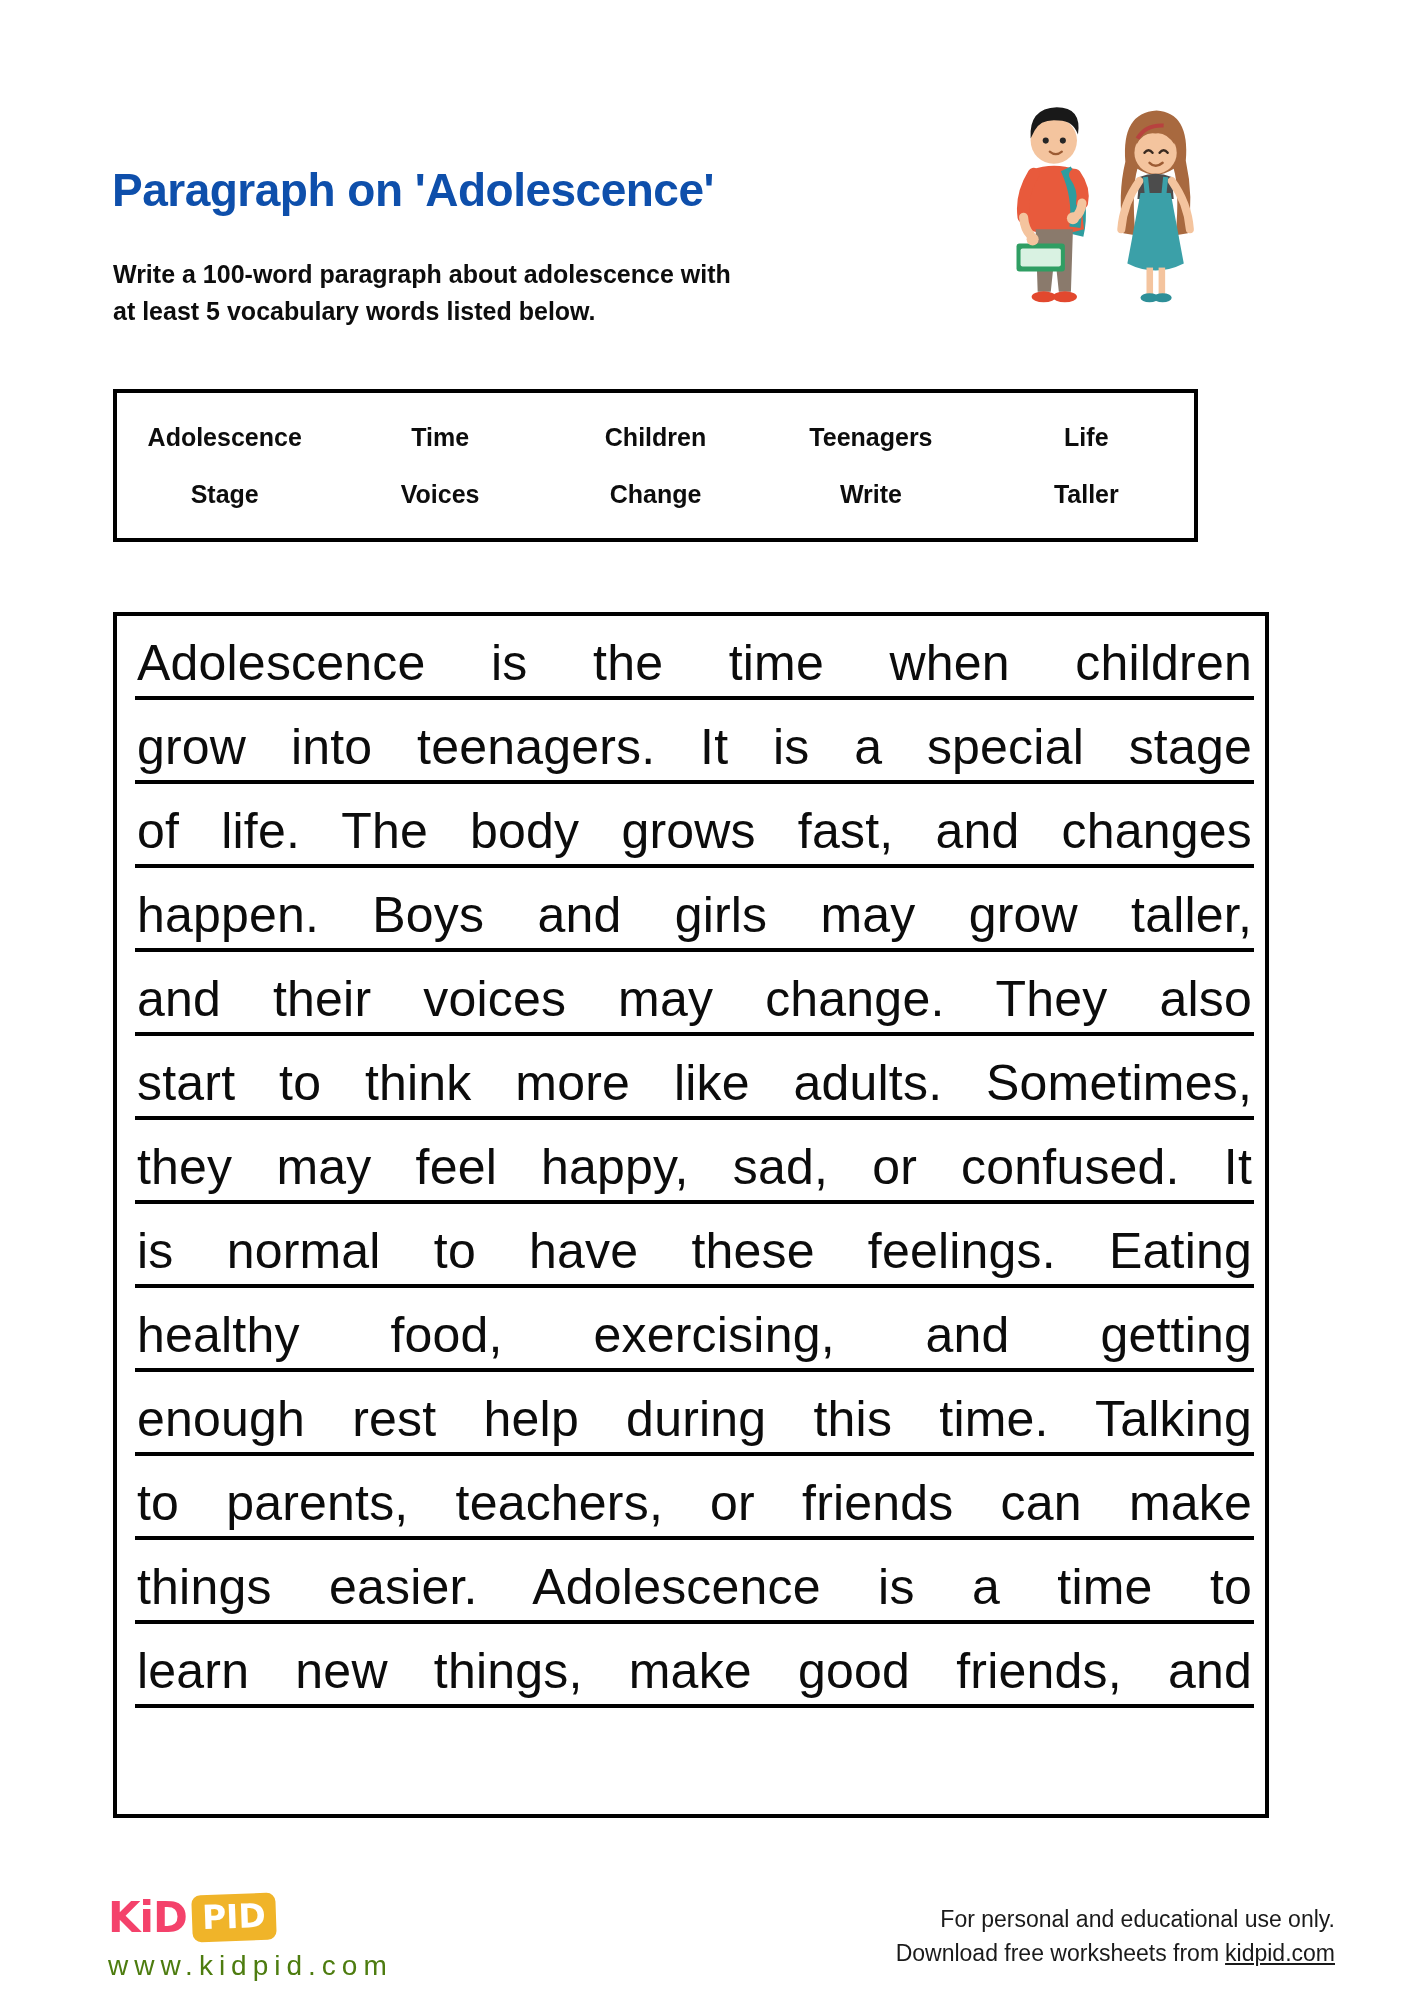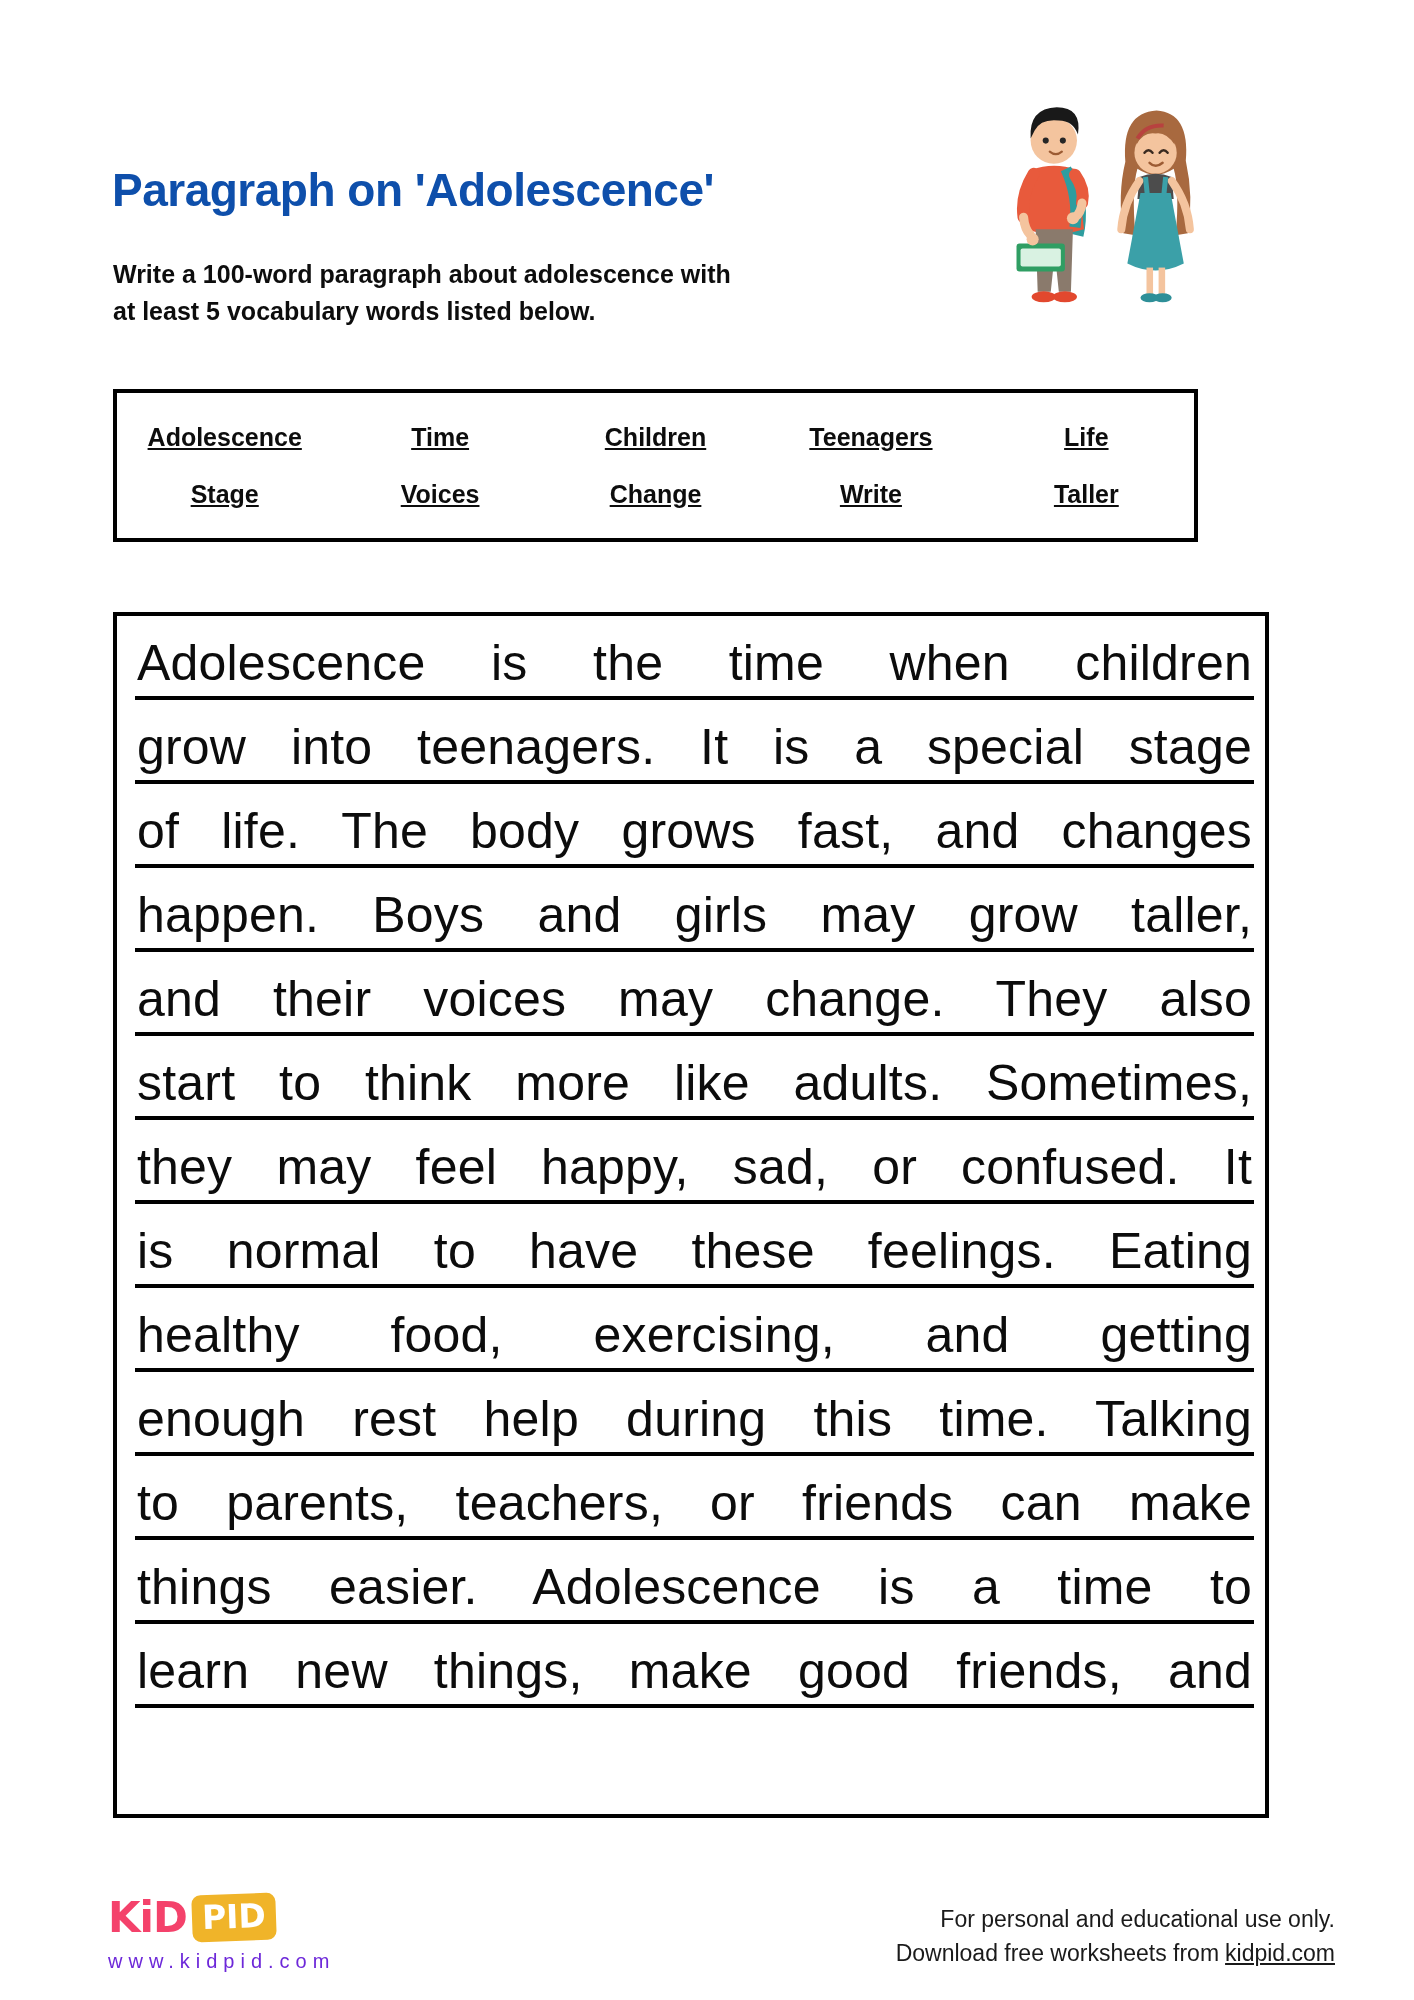--- a/index.html
+++ b/index.html
@@ -16,21 +16,21 @@
   .subtitle {
     position:absolute; left:113px; top:256px; margin:0;
     font-size:25px; font-weight:700; line-height:37px; color:#0d0d0d;
   }
   .illustration { position:absolute; left:950px; top:76px; }
 
   
   .vocab-box {
     position:absolute; left:113px; top:389px; width:1085px; height:153px;
     border:4px solid #000; box-sizing:border-box;
-    display:flex; flex-direction:column; justify-content:center; gap:28px;text-decoration:underline;
+    display:flex; flex-direction:column; justify-content:center; gap:28px;
   }
   .vocab-row { display:flex; }
   .vocab-cell { flex:1; text-align:center; font-size:25px; font-weight:700; color:#0d0d0d; }
 
   
   .para-box {
     position:absolute; left:113px; top:612px; width:1156px; height:1206px;
     border:4px solid #000; box-sizing:border-box;
     padding:20px 11px 0 18px;
   }
@@ -58,21 +58,21 @@
   .logo-kid {
     font-family:"DejaVu Sans", sans-serif; font-size:42px; font-weight:800;
     color:#f4426b; letter-spacing:-1px;
   }
   .logo-pid {
     display:inline-block; margin-left:5px; background:#f0b429; color:#ffffff;
     font-family:"DejaVu Sans", sans-serif; font-size:33px; font-weight:800;
     padding:3px 10px 5px 10px; border-radius:9px; transform:rotate(-2deg);
   }
   .website {
-    margin-top:8px; font-size:20px; letter-spacing:6px; color:#6d28d9; font-weight:400;
+    margin-top:8px; font-size:28px; letter-spacing:6px; color:#4d7c0f; font-weight:400;
   }
   .footer-right {
     position:absolute; right:79px; top:1902px; text-align:right;
     font-size:23px; line-height:34px; color:#1a1a1a;
   }
   .kidpid-link { text-decoration:underline; color:#1a1a1a; margin-left:6px; cursor:pointer; }
 </style>
 </head>
 <body>
 

